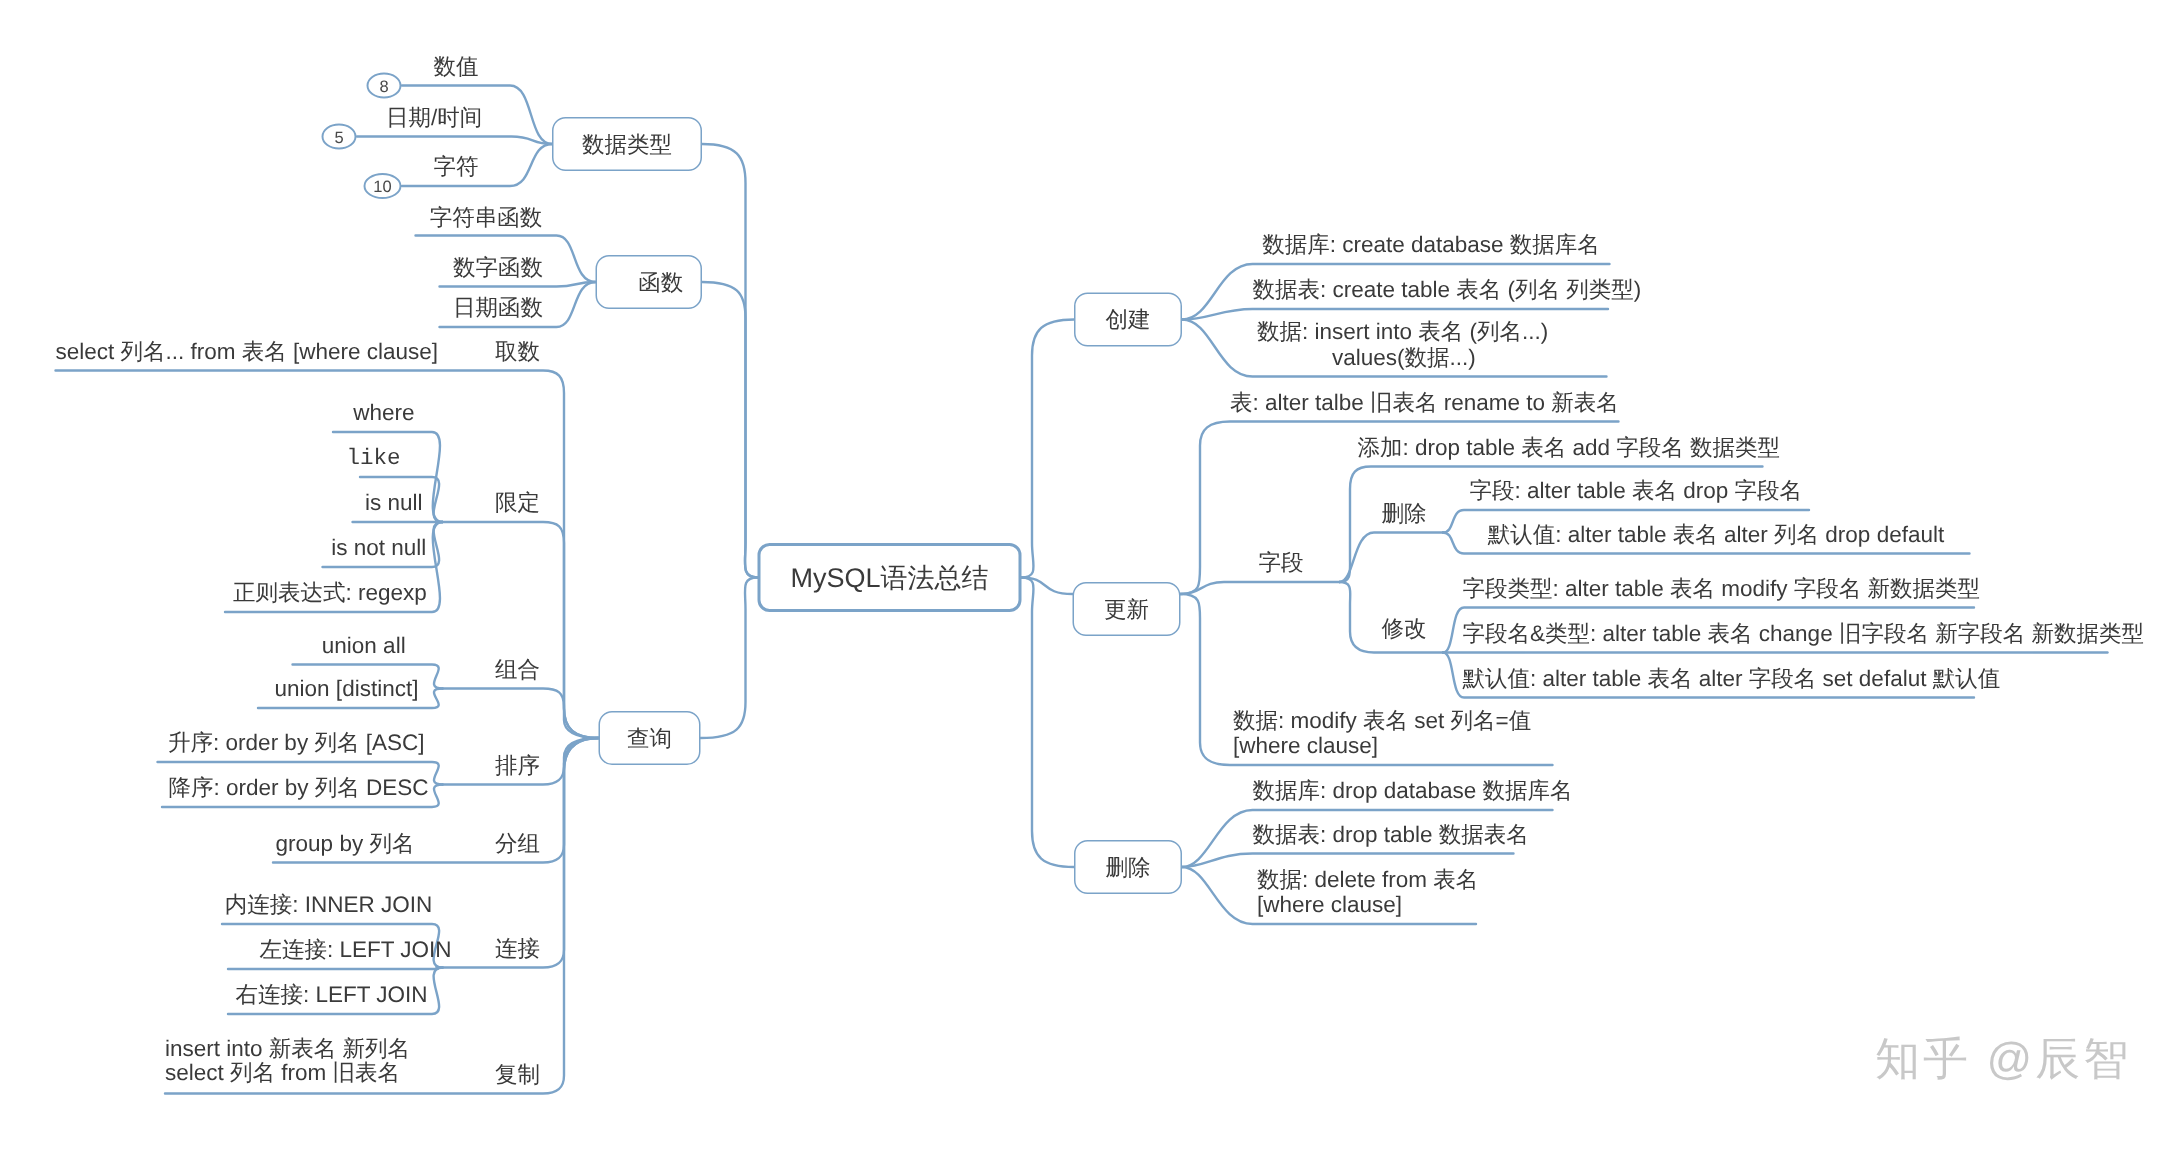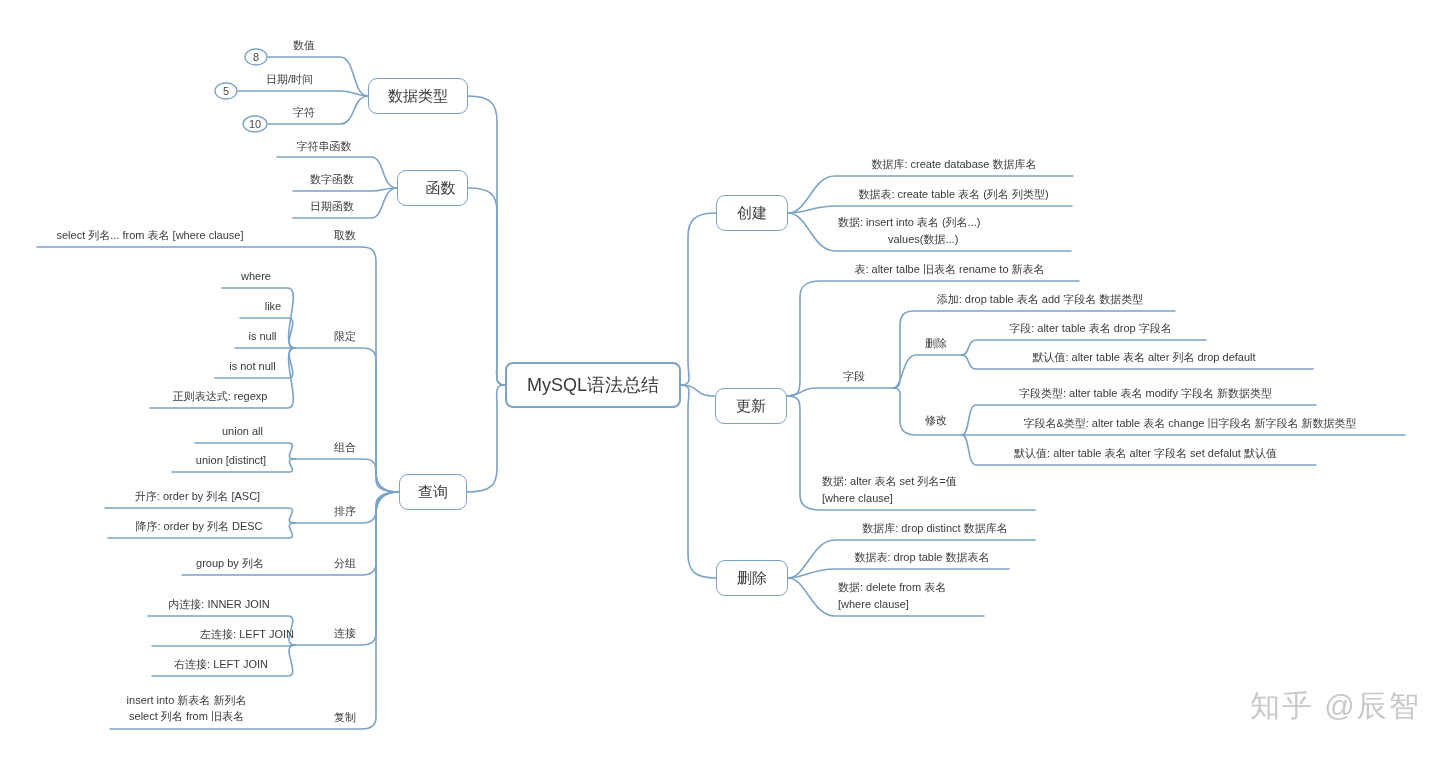--- a/index.html
+++ b/index.html
@@ -6,21 +6,21 @@
   .canvas {
     position:relative; width:1440px; height:770px; background:#ffffff;
     font-family:"Liberation Sans","DejaVu Sans",sans-serif; color:#3a3a3a;
     overflow:hidden;
   }
   svg.lines { position:absolute; left:0; top:0; width:1440px; height:770px; }
   svg.lines path { fill:none; stroke:#7ba3c8; stroke-width:1.6; stroke-linecap:round; }
   svg.lines ellipse { fill:#ffffff; stroke:#7ba3c8; stroke-width:1.3; }
   svg.lines text.badge { font-size:11px; fill:#4a4a4a; font-family:"Liberation Sans",sans-serif; }
   .label {
-    position:absolute; font-size:11px; line-height:16px; white-space:nowrap;
+    position:absolute; font-size:15px; line-height:16px; white-space:nowrap;
   }
   .label.ctr { text-align:center; }
   .box {
     position:absolute; display:flex; align-items:center; justify-content:center;
     border:1.6px solid #7ba3c8; border-radius:9px; background:#ffffff;
     font-size:15px; box-sizing:border-box;
   }
   .box.root { border-width:2px; font-size:18px; border-radius:8px; }
   .two-line div { line-height:16px; }
   .watermark {
@@ -114,40 +114,40 @@
   <div class="label ctr" style="left:268px;top:104px;width:72px;">字符</div>
 
   <div class="label ctr" style="left:277px;top:138px;width:94px;">字符串函数</div>
   <div class="label ctr" style="left:293px;top:171px;width:78px;">数字函数</div>
   <div class="label ctr" style="left:293px;top:198px;width:78px;">日期函数</div>
 
   <div class="label ctr" style="left:37px;top:227px;width:226px;">select 列名... from 表名 [where clause]</div>
   <div class="label ctr" style="left:322px;top:227px;width:46px;">取数</div>
 
   <div class="label ctr" style="left:222px;top:268px;width:68px;">where</div>
-  <div class="label ctr" style="left:248px;top:298px;width:50px;">like</div>
+  <div class="label ctr" style="left:224px;top:298px;width:50px;font-family:Liberation Mono, monospace;">like</div>
   <div class="label ctr" style="left:235px;top:328px;width:55px;">is null</div>
   <div class="label ctr" style="left:322px;top:328px;width:46px;">限定</div>
   <div class="label ctr" style="left:215px;top:358px;width:75px;">is not null</div>
   <div class="label ctr" style="left:150px;top:388px;width:140px;">正则表达式: regexp</div>
 
   <div class="label ctr" style="left:195px;top:423px;width:95px;">union all</div>
   <div class="label ctr" style="left:322px;top:439px;width:46px;">组合</div>
   <div class="label ctr" style="left:172px;top:452px;width:118px;">union [distinct]</div>
 
   <div class="label ctr" style="left:105px;top:488px;width:185px;">升序: order by 列名 [ASC]</div>
   <div class="label ctr" style="left:322px;top:503px;width:46px;">排序</div>
   <div class="label ctr" style="left:108px;top:518px;width:182px;">降序: order by 列名 DESC</div>
 
   <div class="label ctr" style="left:180px;top:555px;width:100px;">group by 列名</div>
   <div class="label ctr" style="left:322px;top:555px;width:46px;">分组</div>
 
   <div class="label ctr" style="left:148px;top:596px;width:142px;">内连接: INNER JOIN</div>
   <div class="label ctr" style="left:322px;top:625px;width:46px;">连接</div>
-  <div class="label ctr" style="left:156px;top:626px;width:138px;text-align:right;">左连接: LEFT JOIN</div>
+  <div class="label ctr" style="left:168px;top:626px;width:138px;">左连接: LEFT JOIN</div>
   <div class="label ctr" style="left:152px;top:656px;width:138px;">右连接: LEFT JOIN</div>
 
   <div class="label ctr two-line" style="left:110px;top:692px;width:153px;">
     <div>insert into 新表名 新列名</div>
     <div>select 列名 from 旧表名</div>
   </div>
   <div class="label ctr" style="left:322px;top:709px;width:46px;">复制</div>
 
   <div class="label ctr" style="left:835px;top:156px;width:238px;">数据库: create database 数据库名</div>
   <div class="label ctr" style="left:835px;top:186px;width:237px;">数据表: create table 表名 (列名 列类型)</div>
@@ -157,23 +157,23 @@
   <div class="label ctr" style="left:820px;top:261px;width:259px;">表: alter talbe 旧表名 rename to 新表名</div>
   <div class="label ctr" style="left:905px;top:291px;width:270px;">添加: drop table 表名 add 字段名 数据类型</div>
   <div class="label ctr" style="left:975px;top:320px;width:231px;">字段: alter table 表名 drop 字段名</div>
   <div class="label ctr" style="left:912px;top:335px;width:48px;">删除</div>
   <div class="label ctr" style="left:975px;top:349px;width:338px;">默认值: alter table 表名 alter 列名 drop default</div>
   <div class="label ctr" style="left:829px;top:368px;width:50px;">字段</div>
   <div class="label ctr" style="left:975px;top:385px;width:341px;">字段类型: alter table 表名 modify 字段名 新数据类型</div>
   <div class="label ctr" style="left:912px;top:412px;width:48px;">修改</div>
   <div class="label ctr" style="left:975px;top:415px;width:430px;">字段名&amp;类型: alter table 表名 change 旧字段名 新字段名 新数据类型</div>
   <div class="label ctr" style="left:975px;top:445px;width:341px;">默认值: alter table 表名 alter 字段名 set defalut 默认值</div>
-  <div class="label" style="left:822px;top:473px;">数据: alter 表名 set  列名=值</div>
+  <div class="label" style="left:822px;top:473px;">数据: modify 表名 set  列名=值</div>
   <div class="label" style="left:822px;top:490px;">[where clause]</div>
 
-  <div class="label ctr" style="left:835px;top:520px;width:200px;">数据库: drop distinct 数据库名</div>
+  <div class="label ctr" style="left:835px;top:520px;width:200px;">数据库: drop database 数据库名</div>
   <div class="label ctr" style="left:835px;top:549px;width:174px;">数据表: drop table 数据表名</div>
   <div class="label" style="left:838px;top:579px;">数据: delete from 表名</div>
   <div class="label" style="left:838px;top:596px;">[where clause]</div>
 
   <div class="watermark" style="left:1250px;top:686px;">知乎 @辰智</div>
 
 </div>
 
 </body></html>

